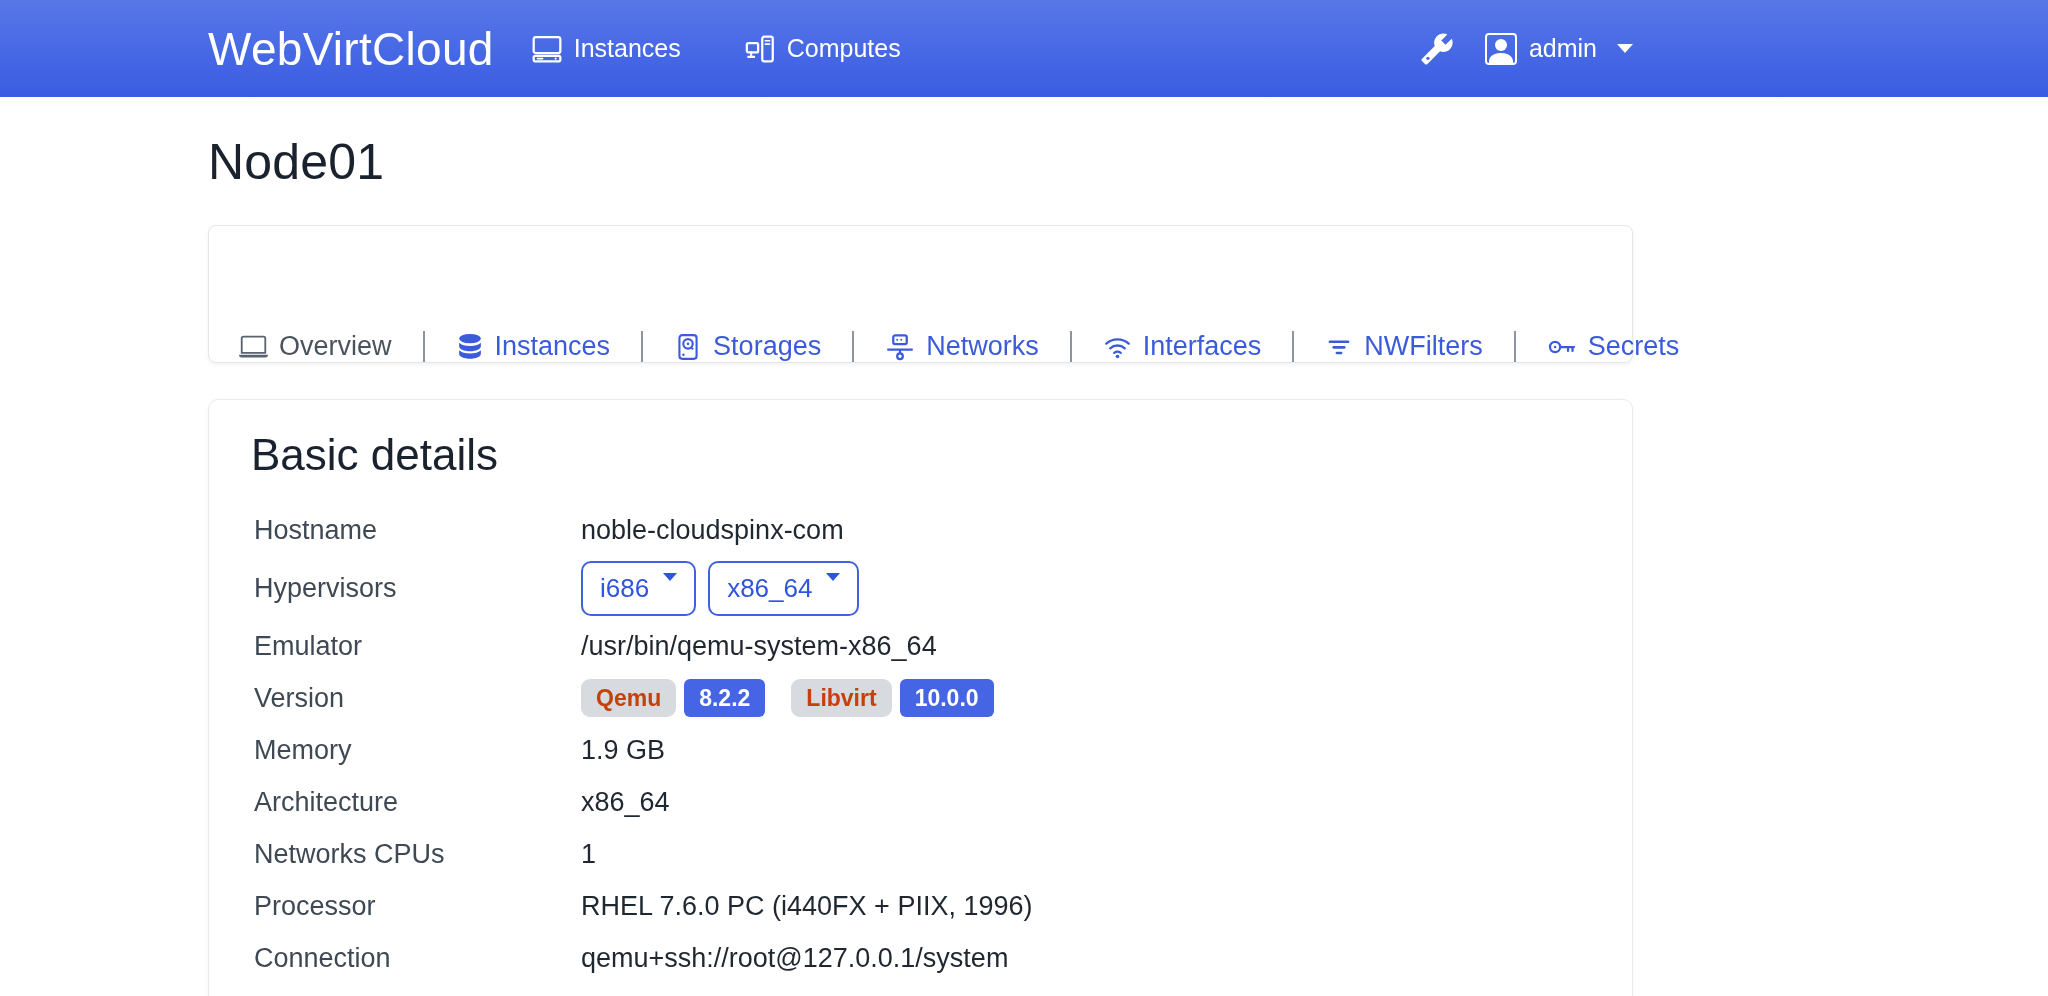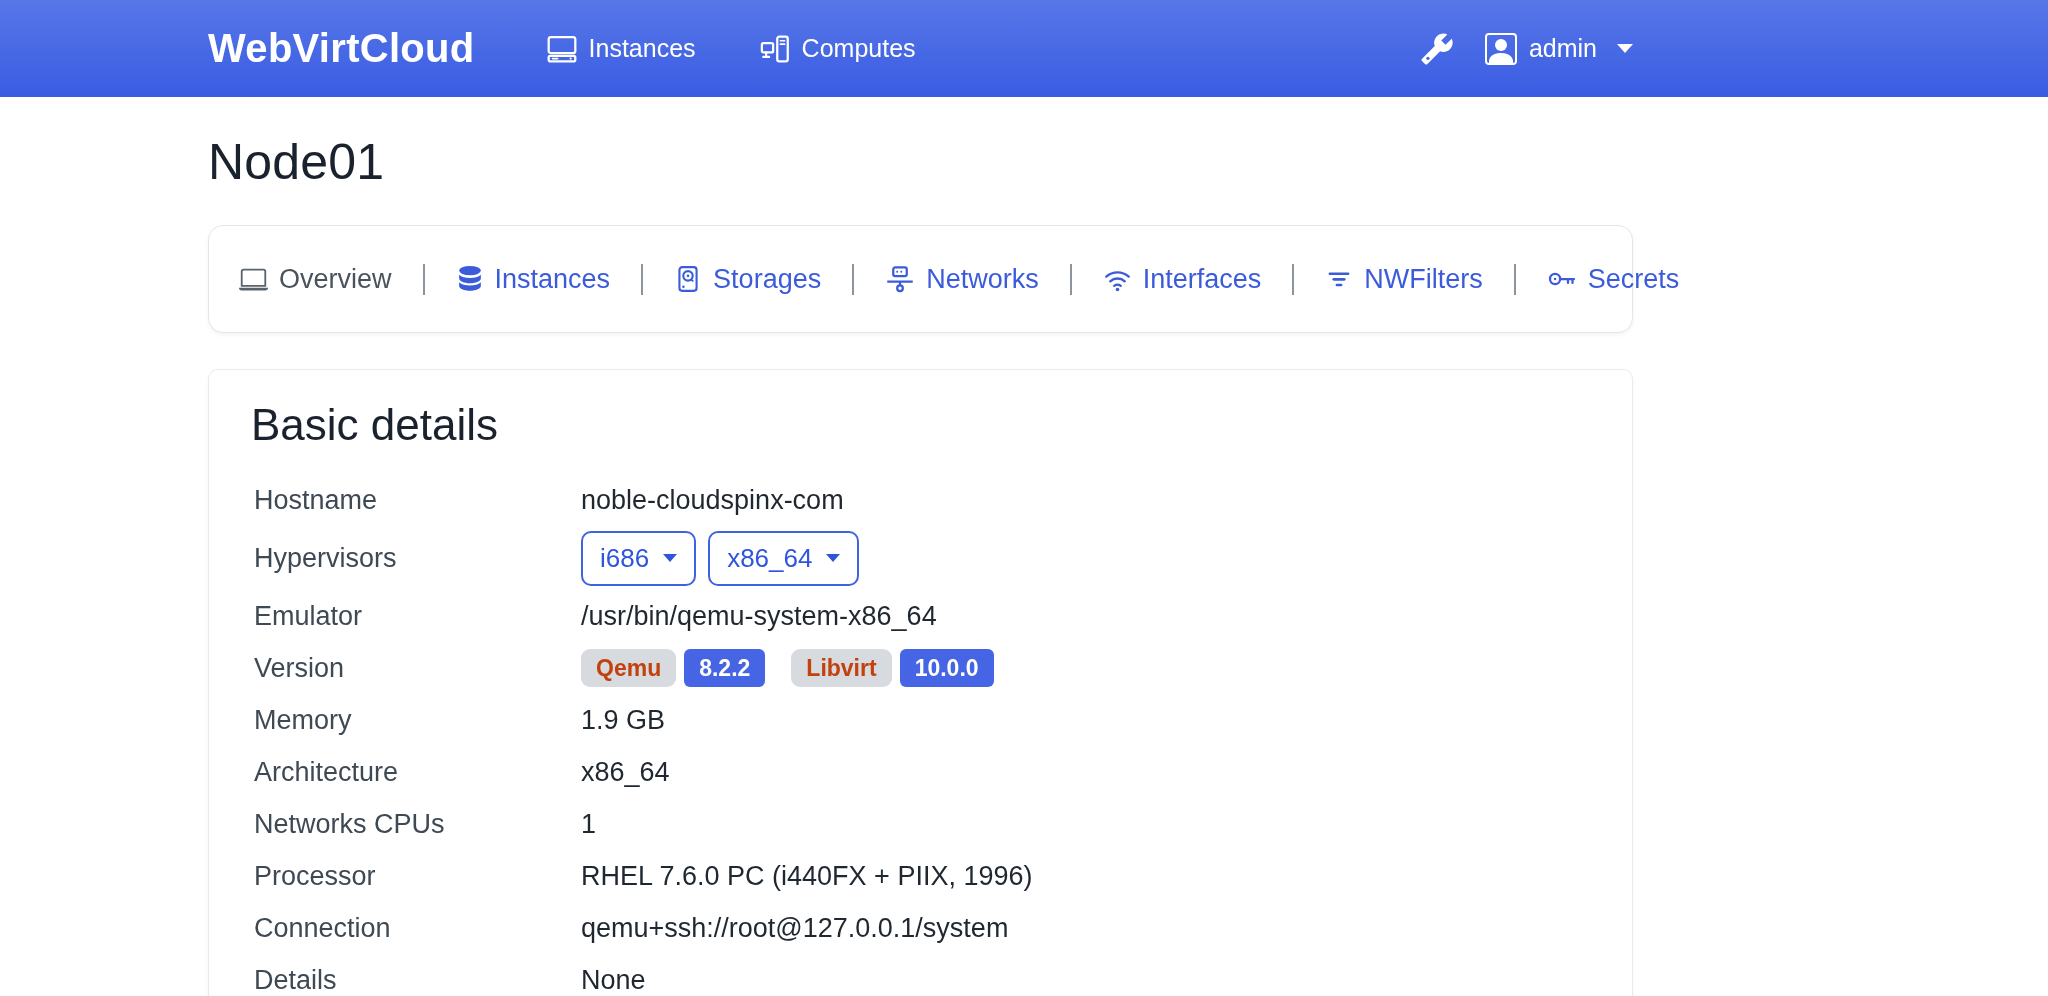--- a/index.html
+++ b/index.html
@@ -3,48 +3,48 @@
 <meta charset="utf-8">
 <style>
   html,body{margin:0;padding:0;}
   body{
     width:2048px;height:996px;overflow:hidden;background:#ffffff;
     font-family:"Liberation Sans", sans-serif;color:#1f2730;
   }
   
   .navbar{height:97px;background:linear-gradient(180deg,#5777e8 0%,#3a5ce2 100%);}
   .nav-inner{margin-left:208px;width:1425px;height:100%;display:flex;align-items:center;}
-  .brand{color:#fff;font-size:40px;font-weight:700;letter-spacing:.3px;margin-right:72px;text-decoration:none;cursor:pointer;}
+  .brand{color:#fff;font-size:46px;font-weight:400;letter-spacing:.3px;margin-right:38px;text-decoration:none;cursor:pointer;}
   .nav-link{display:flex;align-items:center;gap:12px;color:#fff;font-size:25px;margin-right:64px;text-decoration:none;cursor:pointer;}
   .nav-ic{display:flex;align-items:center;}
   .nav-right{margin-left:auto;display:flex;align-items:center;gap:31px;}
   .wrench{display:flex;align-items:center;cursor:pointer;}
   .user{display:flex;align-items:center;gap:12px;color:#fff;font-size:25px;cursor:pointer;}
   .caret{width:0;height:0;border-left:8px solid transparent;border-right:8px solid transparent;border-top:9px solid #fff;margin-left:8px;}
   
   .container{margin-left:208px;width:1425px;}
   .page-title{margin:36px 0 0 0;font-size:50px;font-weight:500;color:#1a222e;letter-spacing:.2px;}
   
-  .tab-card{margin-top:34px;height:108px;border:1px solid #e3e6eb;border-radius:15px;
-    display:flex;align-items:center;padding:0 30px;box-sizing:border-box;
+  .tab-card{margin-top:34px;height:138px;border:1px solid #e3e6eb;border-radius:8px;
+    display:flex;align-items:flex-end;padding:0 30px;box-sizing:border-box;
     box-shadow:0 2px 4px rgba(16,24,40,.05);background:#fff;}
   .tab{display:flex;align-items:center;gap:11px;font-size:27px;color:#3b5bdb;cursor:pointer;text-decoration:none;}
   .tab.active{color:#4a525c;cursor:default;}
   .tab-sep{height:31px;border-left:2px solid #8d949e;margin:0 31px;}
   
   .details-card{margin-top:36px;height:720px;border:1px solid #e7eaee;border-radius:10px;
     box-sizing:border-box;padding:26px 30px 40px 30px;background:#fff;
     box-shadow:0 2px 4px rgba(16,24,40,.04);}
   .details-heading{margin:4px 0 24px 12px;font-size:44px;font-weight:500;color:#1a222e;}
   .drow{display:grid;grid-template-columns:342px 1fr;align-items:center;min-height:52px;font-size:27px;}
   .drow.tall{min-height:64px;}
   .dlabel{color:#3f4954;padding-left:15px;}
   .dvalue{color:#1f2730;display:flex;align-items:center;}
   
-  .dropdown-btn{display:inline-flex;align-items:center;background:#fff;border:2px solid #3f62e0;
+  .dropdown-btn{display:inline-flex;align-items:flex-start;background:#fff;border:2px solid #3f62e0;
     color:#2f55dd;border-radius:10px;padding:10px 17px;font-size:26px;margin-right:12px;
     font-family:inherit;cursor:pointer;}
   .caret2{width:0;height:0;border-left:7px solid transparent;border-right:7px solid transparent;border-top:8px solid #2f55dd;margin-left:14px;}
   
   .badge{display:inline-block;padding:7px 15px;border-radius:9px;font-size:23px;font-weight:600;line-height:1.05;}
   .badge.gray{background:#d7dade;color:#c2410c;}
   .badge.blue{background:#4565e4;color:#fff;border-radius:6px;}
   .mr8{margin-right:8px;} .mr26{margin-right:26px;}
   svg{display:block;}
 </style>

